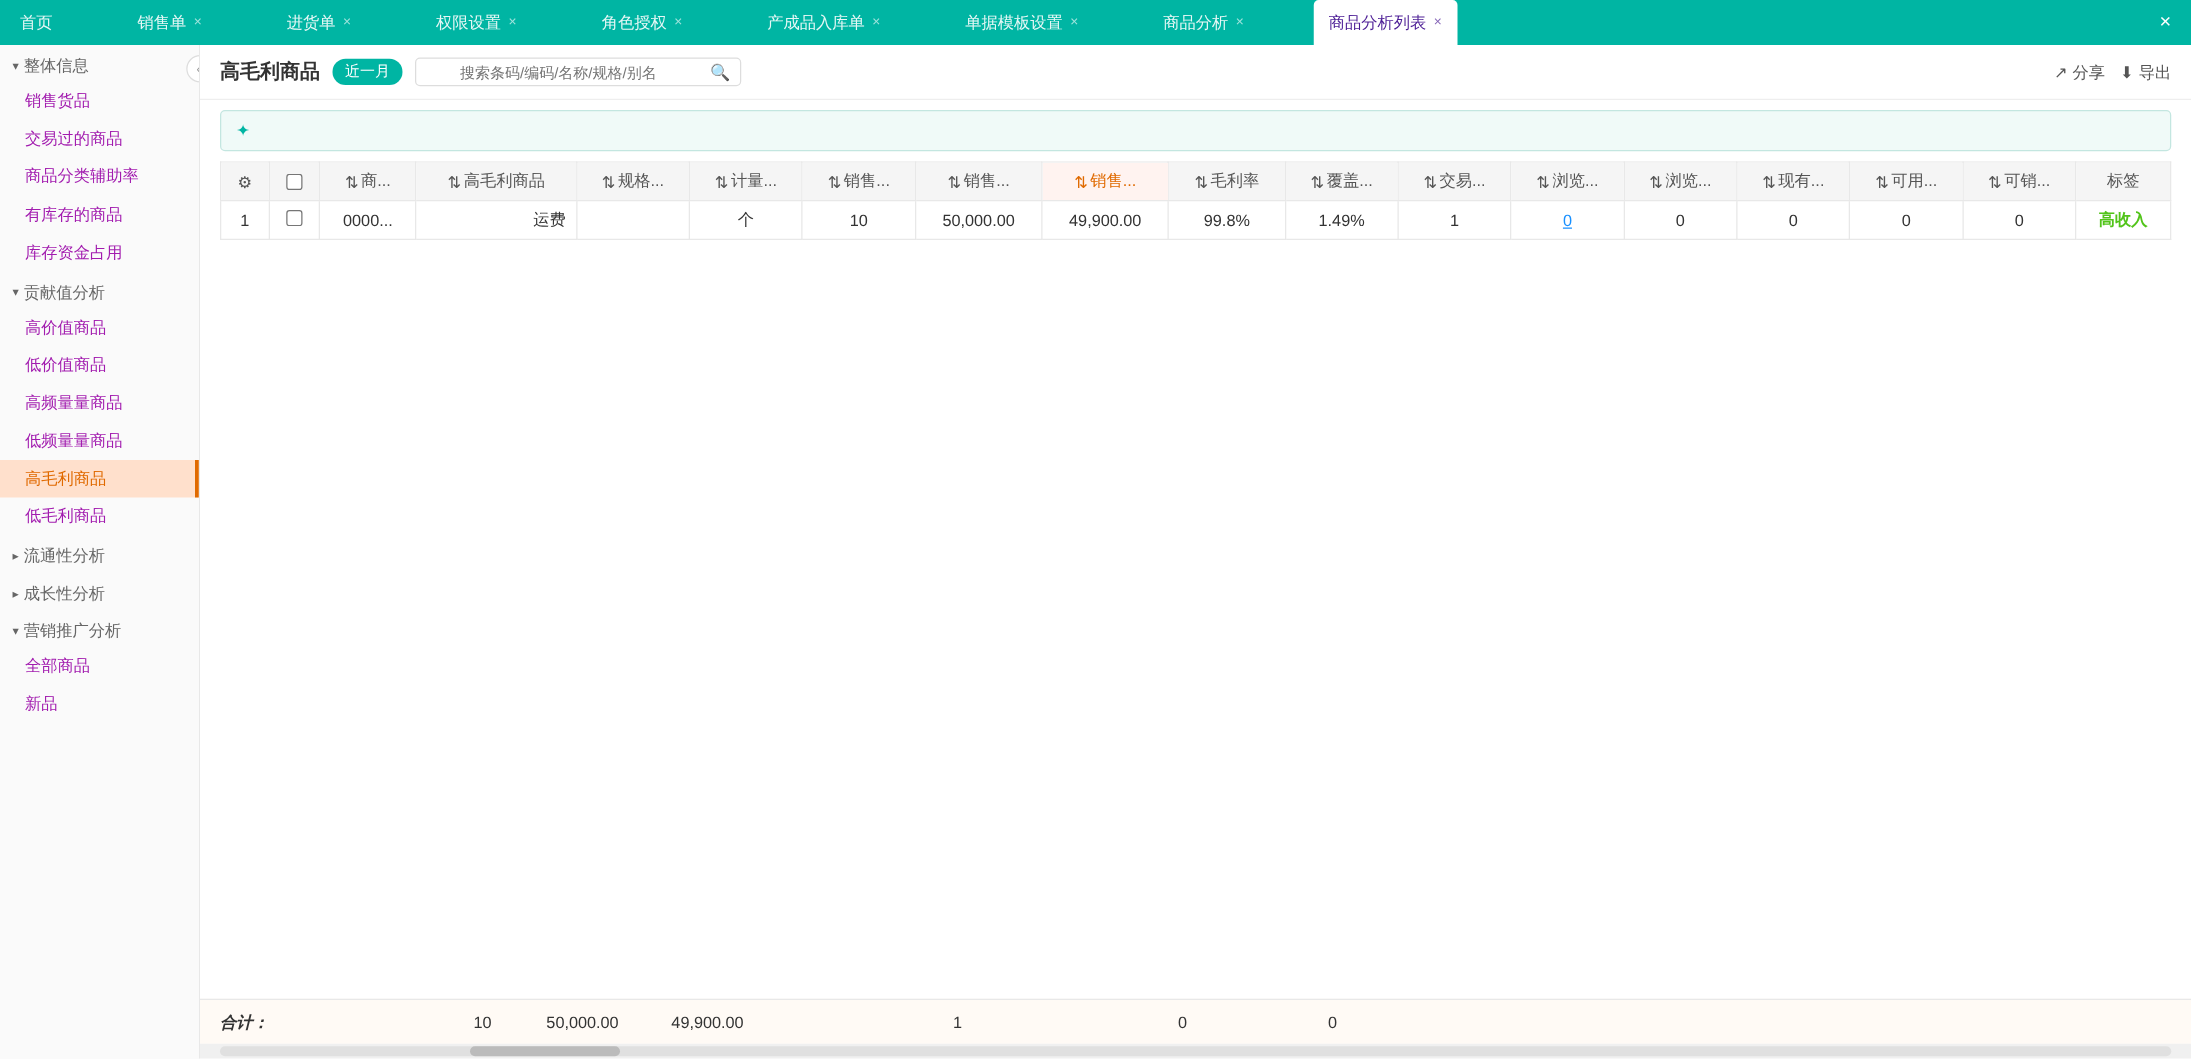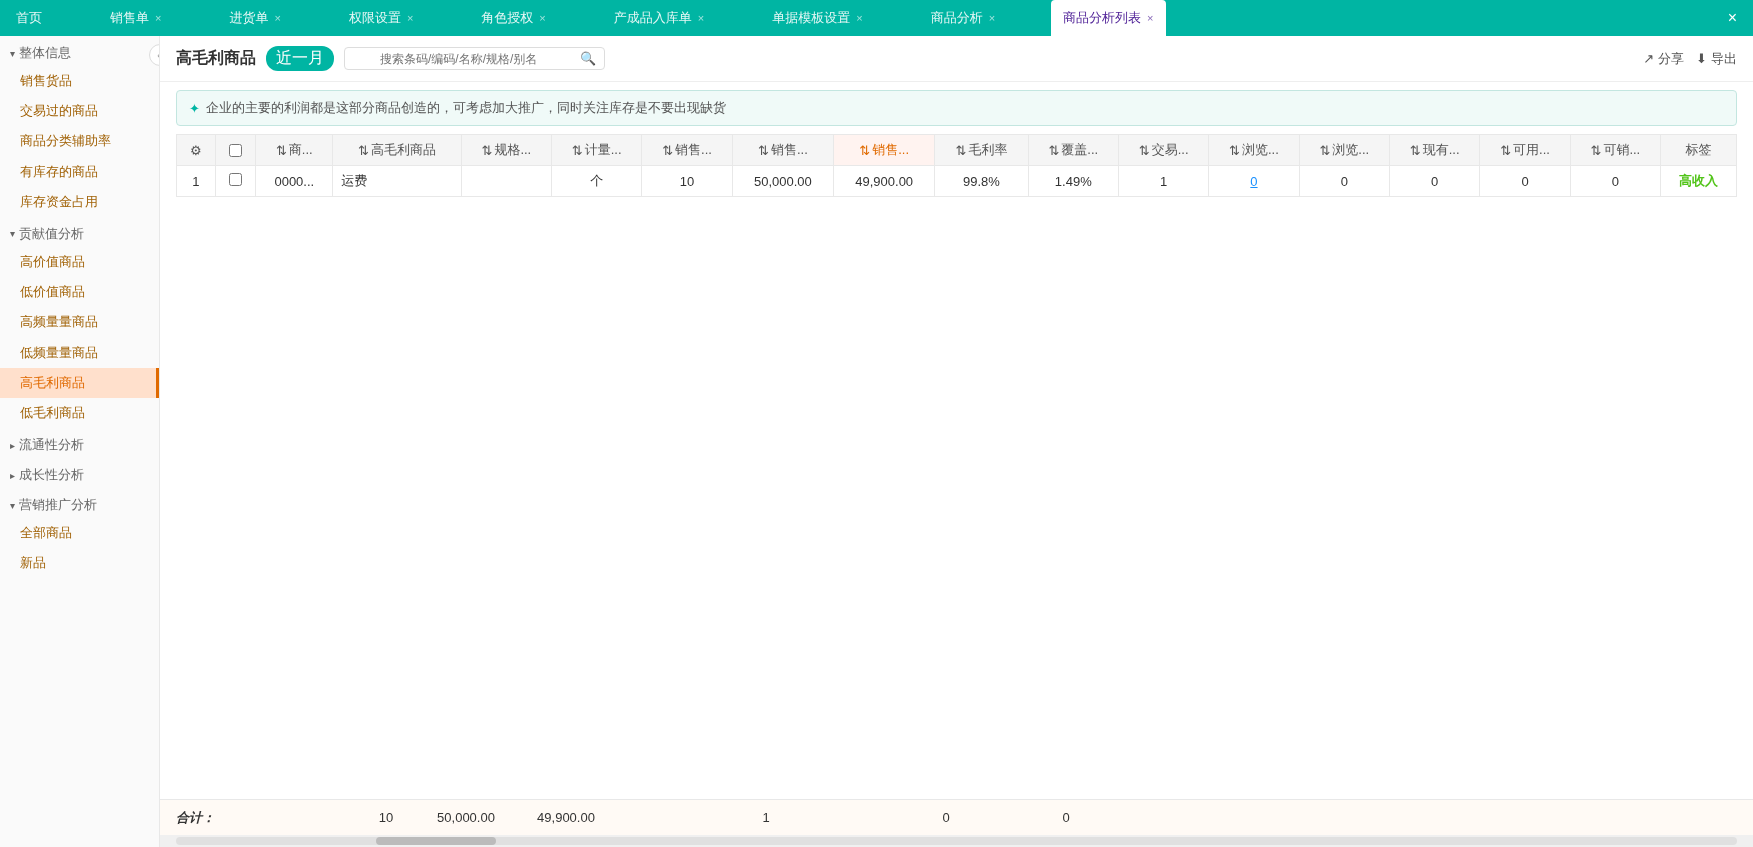--- a/index.html
+++ b/index.html
@@ -83,21 +83,21 @@
       align-items: center;
       padding: 8px 12px 4px 10px;
       font-size: 12px;
       color: #666;
       cursor: pointer;
     }
     .sidebar-group-title .arrow { margin-right: 4px; font-size: 10px; }
     .sidebar-item {
       padding: 6px 12px 6px 20px;
       cursor: pointer;
-      color: #a16207;
+      color: #a21caf;
       font-size: 12px;
       line-height: 1.4;
     }
     .sidebar-item.active {
       background: #ffe0cc;
       color: #e06a00;
       border-right: 3px solid #e06a00;
     }
 
     
@@ -120,21 +120,21 @@
     .content-title {
       font-size: 16px;
       font-weight: bold;
       color: #333;
     }
     .filter-btn {
       padding: 2px 10px;
       background: #00b5a3;
       color: white;
       border-radius: 12px;
-      font-size: 16px;
+      font-size: 12px;
       cursor: pointer;
       border: none;
     }
     .search-box {
       display: flex;
       align-items: center;
       border: 1px solid #ddd;
       border-radius: 4px;
       padding: 3px 8px;
       flex: 0 0 240px;
@@ -402,21 +402,20 @@
         </button>
         <button class="action-btn">
           <span>⬇</span>
           <span>导出</span>
         </button>
       </div>
     </div>
 
     <div class="info-banner">
       <span class="info-icon">✦</span>
-      <span>企业的主要的利润都是这部分商品创造的，可考虑加大推广，同时关注库存是不要出现缺货</span>
     </div>
 
     <div class="table-wrapper">
       <table>
         <thead>
           <tr>
             <th>
               <div class="col-header">⚙</div>
             </th>
             <th>
@@ -520,21 +519,21 @@
               </div>
             </th>
           </tr>
         </thead>
         <tbody id="table-body">
 
         <tr>
       <td>1</td>
       <td><input type="checkbox" style=""></td>
       <td>0000...</td>
-      <td style="text-align:left;">运费</td>
+      <td style="text-align:right;">运费</td>
       <td></td>
       <td>个</td>
       <td>10</td>
       <td>50,000.00</td>
       <td>49,900.00</td>
       <td>99.8%</td>
       <td>1.49%</td>
       <td>1</td>
       <td class="link-blue">0</td>
       <td>0</td>

